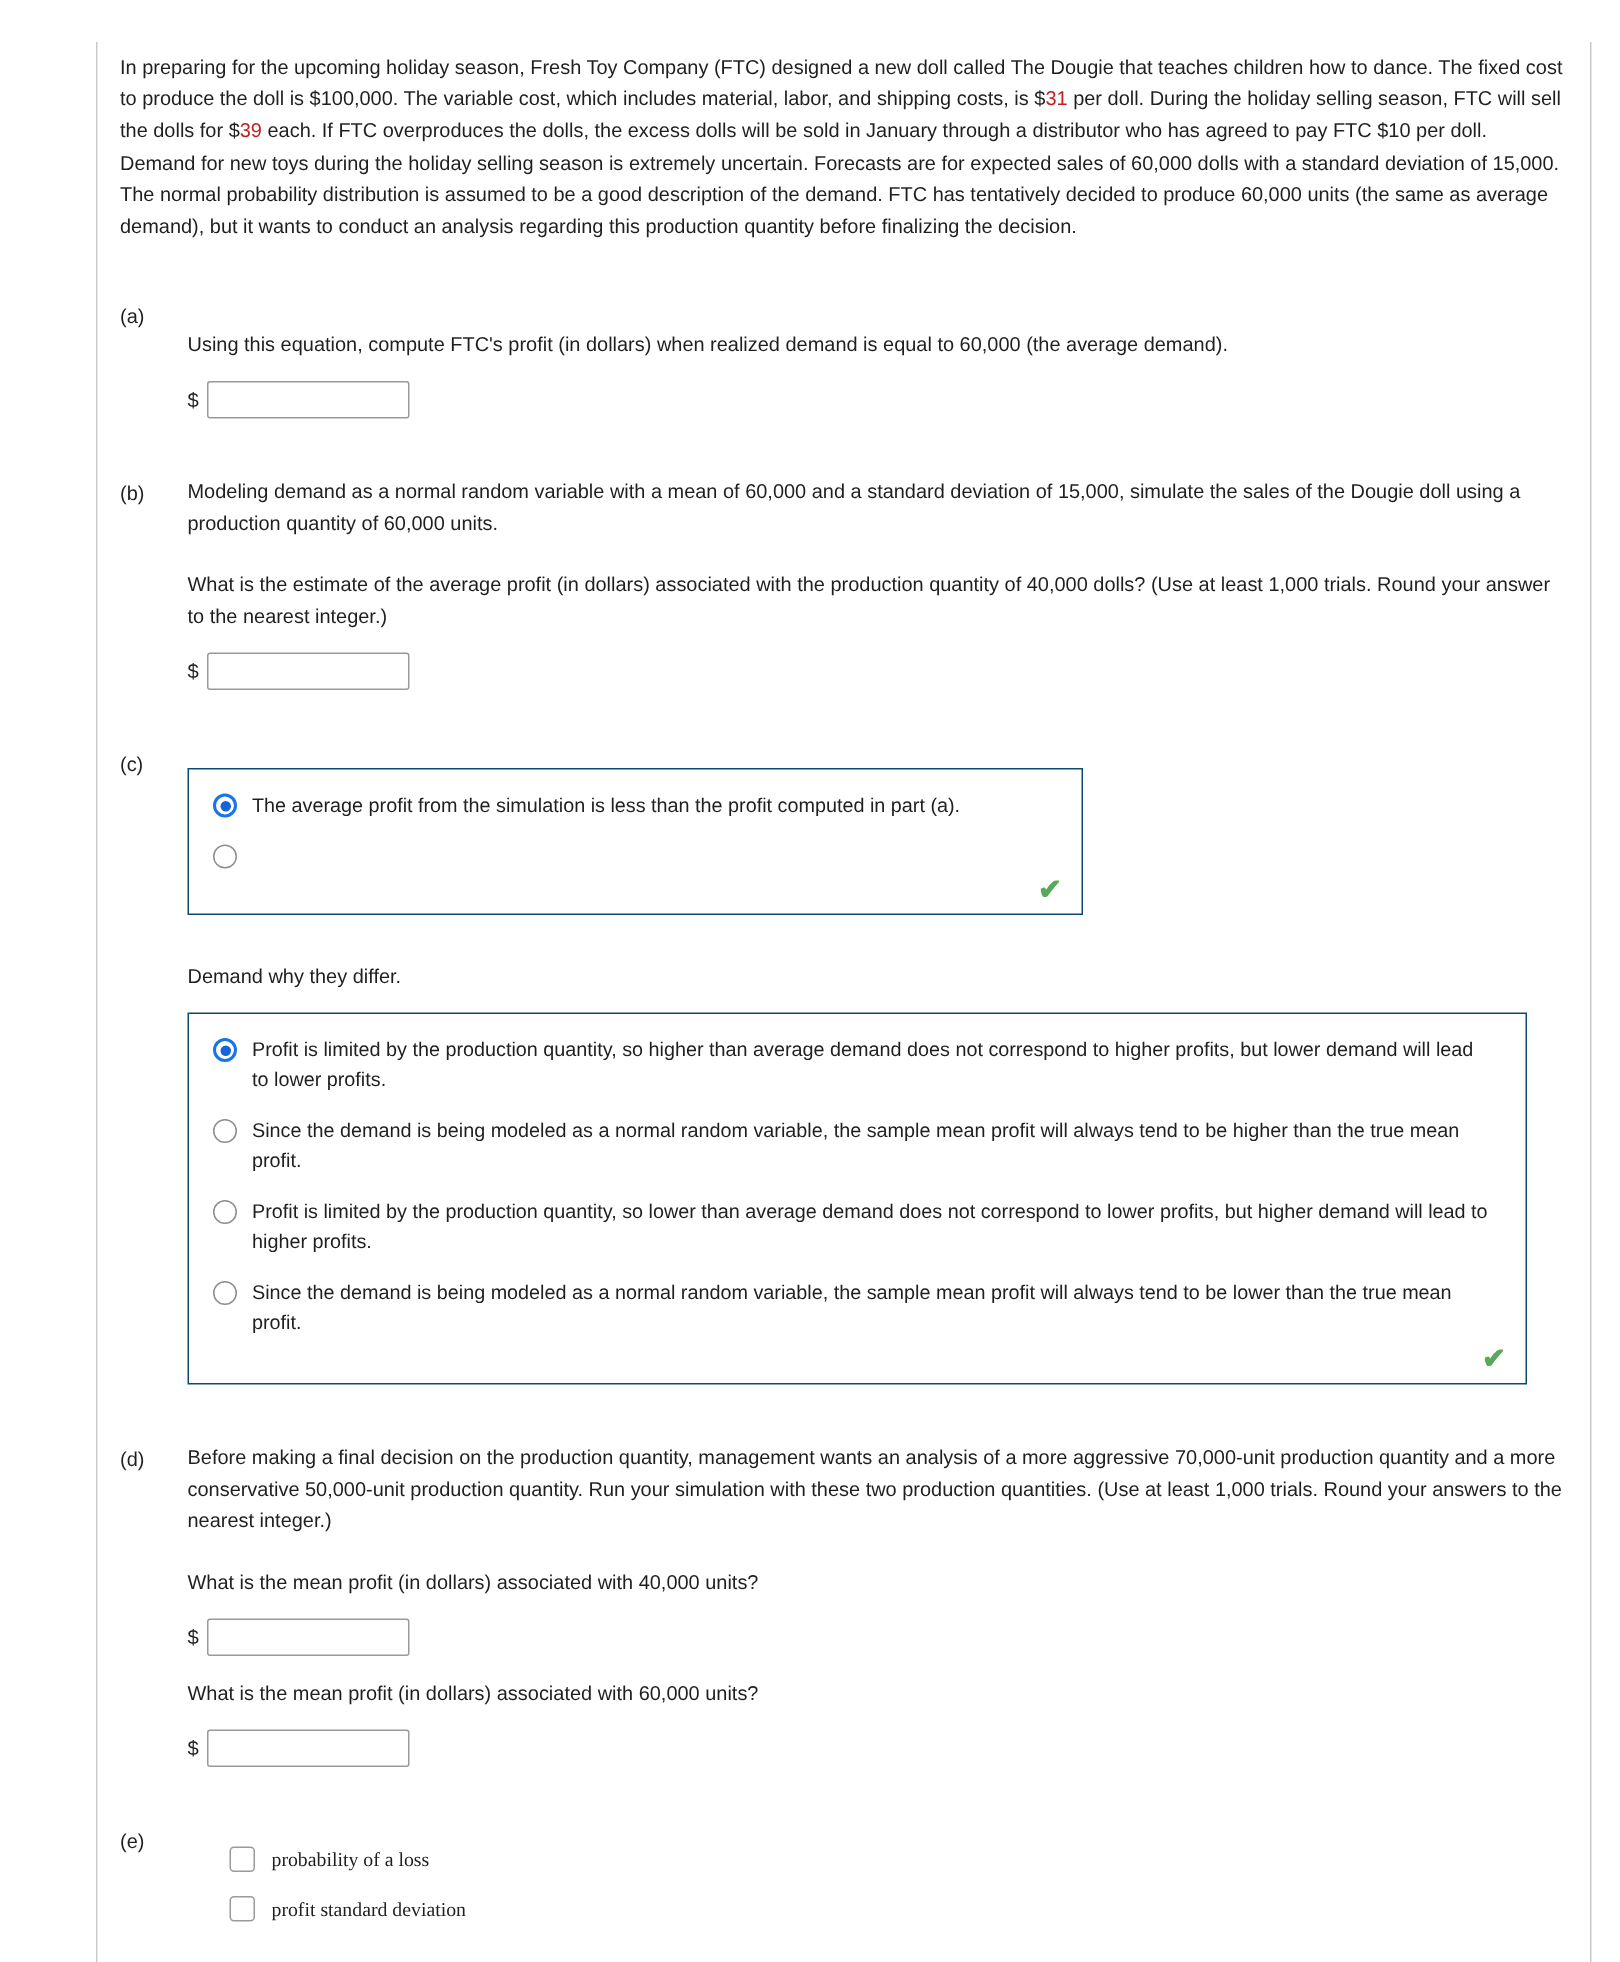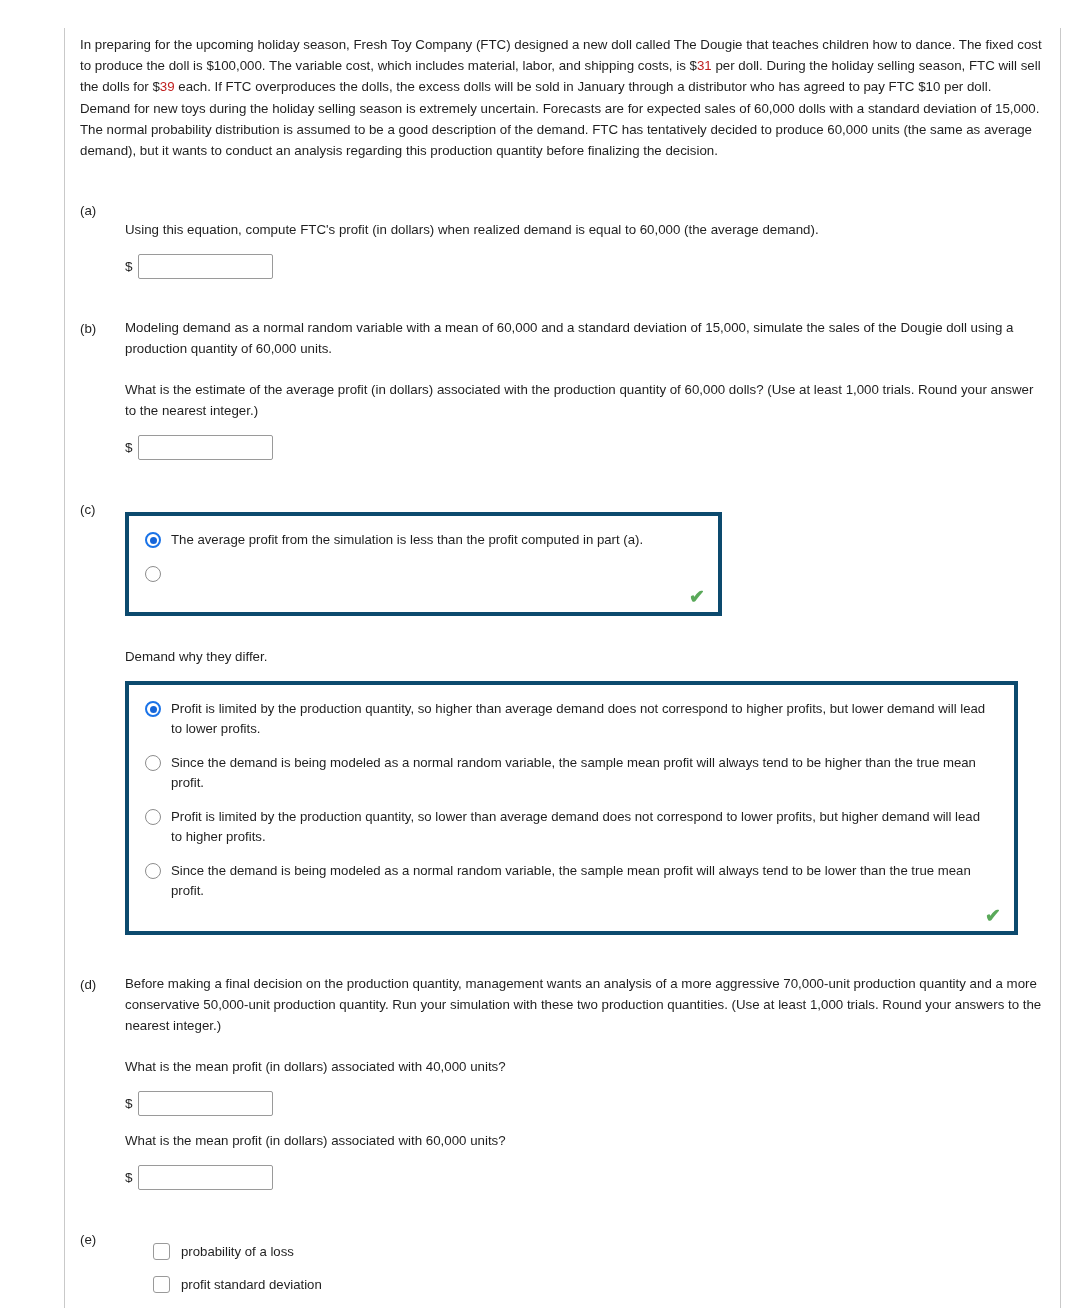--- a/index.html
+++ b/index.html
@@ -83,21 +83,21 @@
     background: #fff;
     font-family: "Liberation Sans", sans-serif;
     font-size: 13px;
     padding: 0 5px;
     color: #1f1f1f;
     outline: none;
   }
 
   
   .answer-box {
-    border: 4px solid #0c4a6e;
+    border: 1px solid #0c4a6e;
     background: #ffffff;
     position: relative;
     padding: 14px 16px 30px 16px;
   }
   .answer-box.narrow { width: 597px; }
   .answer-box.wide   { width: 893px; }
 
   .opt {
     display: flex;
     align-items: flex-start;
@@ -156,20 +156,21 @@
     width: 17px; height: 17px;
     border: 1.5px solid #9a9a9a;
     border-radius: 3px;
     background: #ffffff;
     margin-right: 11px;
   }
   .cb-label {
     font-size: 13.2px;
     line-height: 19px;
     color: #1f1f1f;
+    font-family: Liberation Serif, serif;
   }
   .sub-q { font-size: 13.3px; line-height: 21px; }
 </style>
 </head>
 <body>
 
 <div class="page">
   <div class="rule-left"></div>
   <div class="rule-right"></div>
 
@@ -192,21 +193,21 @@
       </div>
     </div>
 
     <div class="gap-xl"></div>
 
     <div class="q">
       <div class="q-label">(b)</div>
       <div class="q-body">
         <p>Modeling demand as a normal random variable with a mean of 60,000 and a standard deviation of 15,000, simulate the sales of the Dougie doll using a production quantity of 60,000 units.</p>
         <div class="gap-m"></div>
-        <p>What is the estimate of the average profit (in dollars) associated with the production quantity of 60,000 dolls? (Use at least 1,000 trials. Round your answer to the nearest integer.)</p>
+        <p>What is the estimate of the average profit (in dollars) associated with the production quantity of 40,000 dolls? (Use at least 1,000 trials. Round your answer to the nearest integer.)</p>
         <div class="gap-s"></div>
         <div class="money">
           <span class="dollar">$</span>
           <input type="text" placeholder="" style="">
         </div>
       </div>
     </div>
 
     <div class="gap-xl"></div>
 

